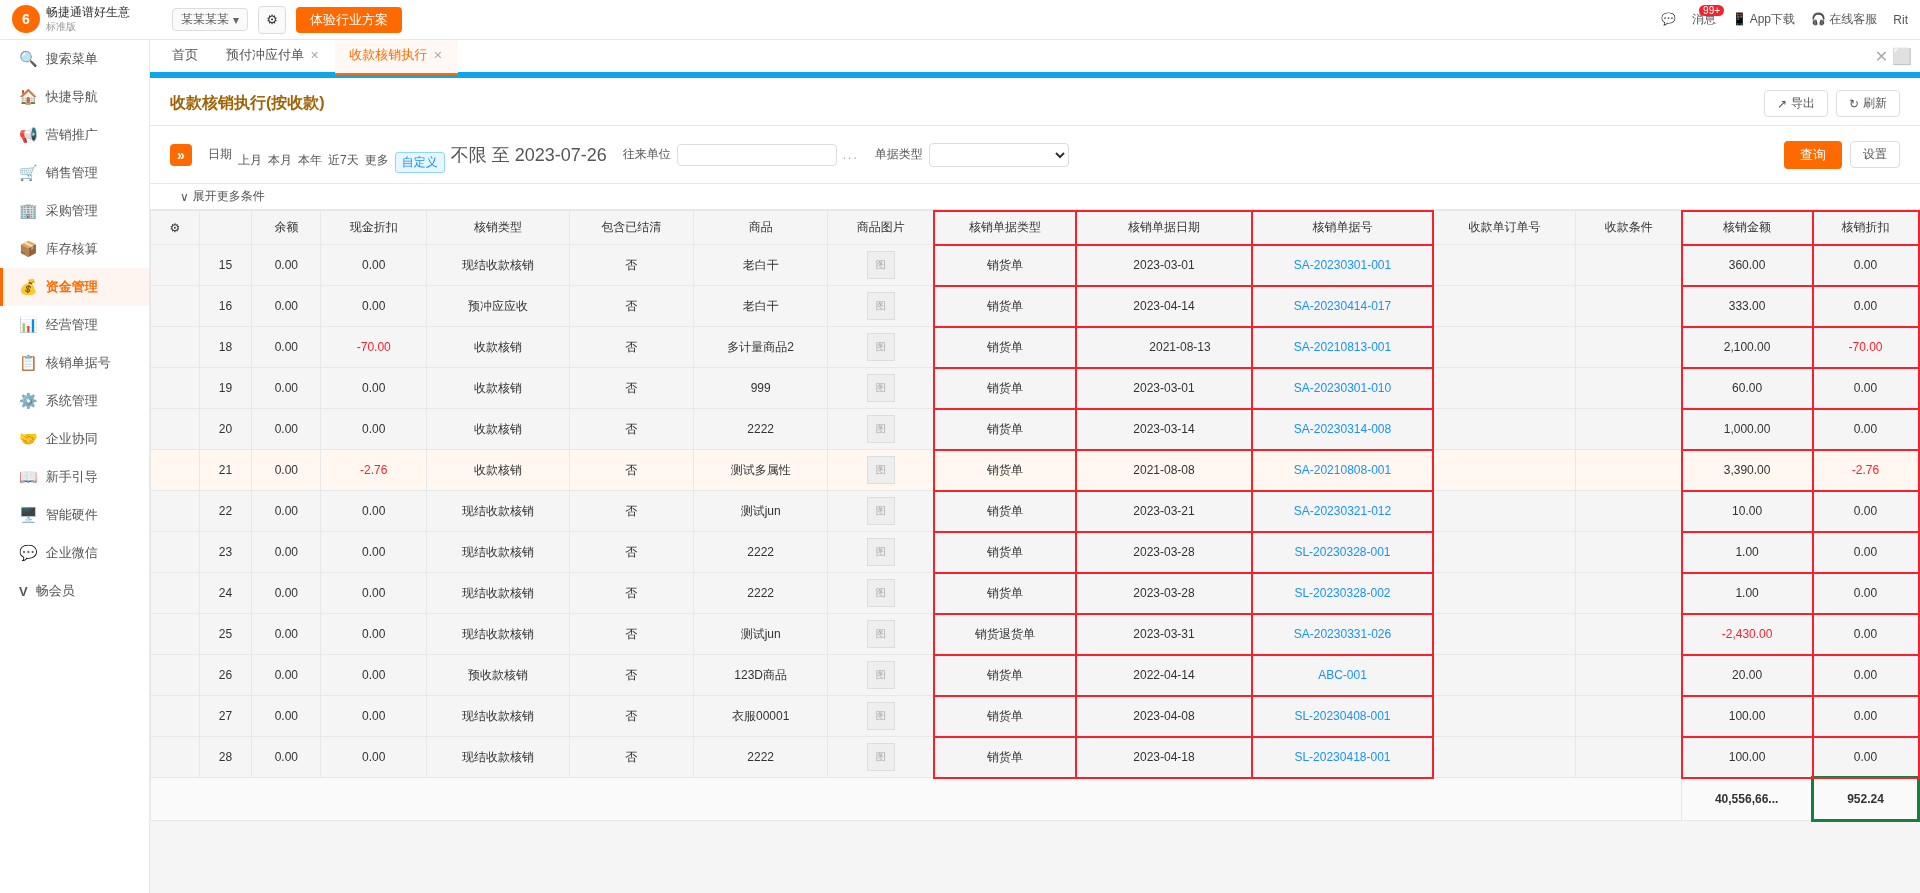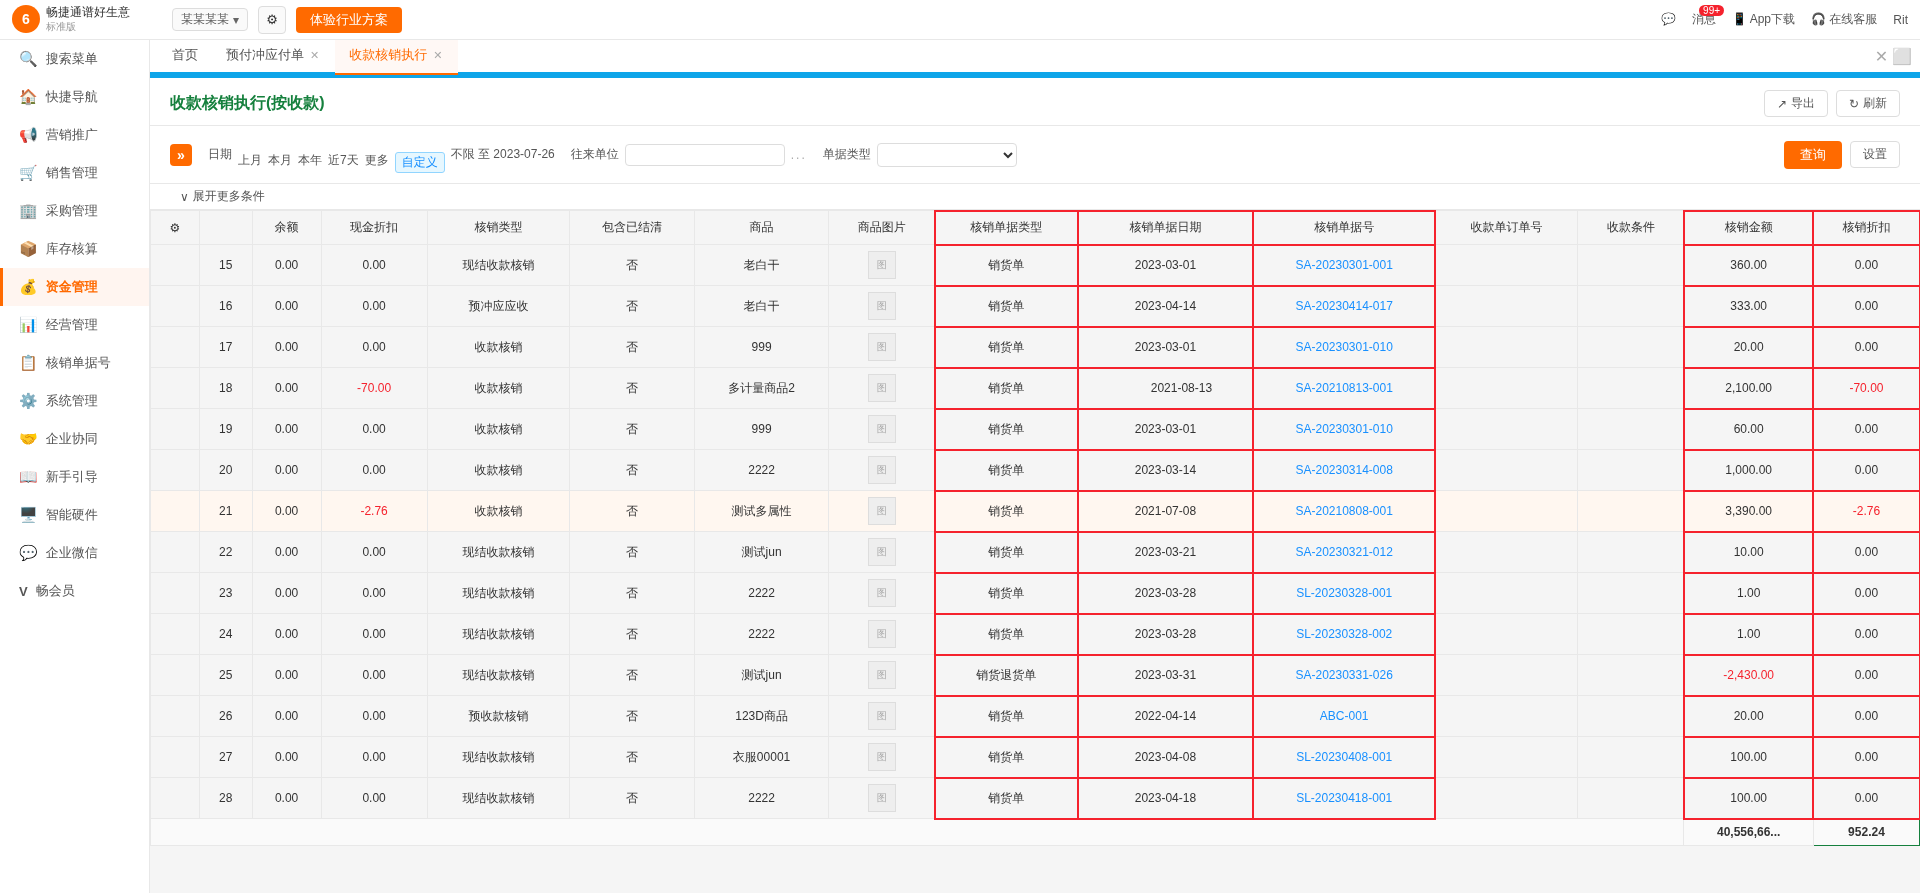--- a/index.html
+++ b/index.html
@@ -100,21 +100,21 @@
     .tab-action-btns { display: flex; gap: 4px; font-size: 16px; color: #aaa; }
 
     
     .page-content { flex: 1; overflow: auto; padding: 0; }
     .page-header {
       background: #fff;
       padding: 12px 20px 8px;
       border-bottom: 1px solid #e8e8e8;
       display: flex; align-items: center; justify-content: space-between;
     }
-    .page-title { font-size: 16px; font-weight: bold; color: #15803d; }
+    .page-title { font-size: 16px; font-weight: bold; color: #a16207; }
     .header-actions { display: flex; gap: 8px; }
     .action-btn {
       display: flex; align-items: center; gap: 4px;
       padding: 4px 12px; border: 1px solid #ddd;
       border-radius: 4px; cursor: pointer; font-size: 12px; background: #fff; color: #555;
     }
 
     
     .filter-bar {
       background: #fff;
@@ -131,21 +131,21 @@
       cursor: pointer; font-size: 14px; font-weight: bold;
     }
     .filter-group { display: flex; align-items: center; gap: 6px; font-size: 12px; color: #555; }
     .filter-label { color: #555; }
     .date-range-links { display: flex; gap: 6px; margin-top: 16px; }
     .date-link { color: #555; cursor: pointer; font-size: 12px; }
     .date-link.active-custom {
       background: #e6f7ff; color: #1890ff;
       border: 1px solid #91d5ff; border-radius: 3px; padding: 1px 6px;
     }
-    .date-value { color: #555; font-size: 12px; }
+    .date-value { color: #555; font-size: 18px; }
     .filter-input {
       border: 1px solid #ddd; border-radius: 4px;
       padding: 3px 8px; font-size: 12px; width: 160px;
       outline: none;
     }
     .filter-dots { color: #aaa; letter-spacing: 2px; }
     .filter-select {
       border: 1px solid #ddd; border-radius: 4px;
       padding: 3px 8px; font-size: 12px; width: 140px;
       outline: none; background: #fff; color: #333;
@@ -431,72 +431,53 @@
                 <td style="outline: rgb(245, 34, 45) solid 2px; outline-offset: -1px;">销货单</td>
                 <td style="outline: rgb(245, 34, 45) solid 2px; outline-offset: -1px;">2023-04-14</td>
                 <td style="outline: rgb(245, 34, 45) solid 2px; outline-offset: -1px; text-align: center;"><a class="link-text" href="#">SA-20230414-017</a></td>
                 <td></td>
                 <td></td>
                 <td style="outline: rgb(245, 34, 45) solid 2px; outline-offset: -1px;">333.00</td>
                 <td style="outline: rgb(245, 34, 45) solid 2px; outline-offset: -1px;">0.00</td>
               </tr>
               <tr>
                 <td></td>
-                <td>17</td>
+                <td>18</td>
+                <td>0.00</td>
+                <td style="color: rgb(245, 34, 45);">-70.00</td>
+                <td>收款核销</td>
+                <td>否</td>
+                <td>多计量商品2</td>
+                <td style="text-align: center;">
+                  <div style="width: 28px; height: 28px; background: rgb(238, 238, 238); border: 1px solid rgb(221, 221, 221); margin: auto; display: flex; align-items: center; justify-content: center; font-size: 10px; color: rgb(170, 170, 170);">图</div>
+                </td>
+                <td style="outline: rgb(245, 34, 45) solid 2px; outline-offset: -1px;">销货单</td>
+                <td style="outline: rgb(245, 34, 45) solid 2px; outline-offset: -1px; padding-left: 42px;">2021-08-13</td>
+                <td style="outline: rgb(245, 34, 45) solid 2px; outline-offset: -1px; text-align: center;"><a class="link-text" href="#">SA-20210813-001</a></td>
+                <td></td>
+                <td></td>
+                <td style="outline: rgb(245, 34, 45) solid 2px; outline-offset: -1px;">2,100.00</td>
+                <td style="color: rgb(245, 34, 45); outline: rgb(245, 34, 45) solid 2px; outline-offset: -1px;">-70.00</td>
+              </tr>
+              <tr>
+                <td></td>
+                <td>19</td>
                 <td>0.00</td>
                 <td>0.00</td>
                 <td>收款核销</td>
                 <td>否</td>
                 <td>999</td>
                 <td style="text-align: center;">
                   <div style="width: 28px; height: 28px; background: rgb(238, 238, 238); border: 1px solid rgb(221, 221, 221); margin: auto; display: flex; align-items: center; justify-content: center; font-size: 10px; color: rgb(170, 170, 170);">图</div>
                 </td>
                 <td style="outline: rgb(245, 34, 45) solid 2px; outline-offset: -1px;">销货单</td>
                 <td style="outline: rgb(245, 34, 45) solid 2px; outline-offset: -1px;">2023-03-01</td>
                 <td style="outline: rgb(245, 34, 45) solid 2px; outline-offset: -1px; text-align: center;"><a class="link-text" href="#">SA-20230301-010</a></td>
                 <td></td>
                 <td></td>
-                <td style="outline: rgb(245, 34, 45) solid 2px; outline-offset: -1px;">20.00</td>
-                <td style="outline: rgb(245, 34, 45) solid 2px; outline-offset: -1px;">0.00</td>
-              </tr>
-              <tr>
-                <td></td>
-                <td>18</td>
-                <td>0.00</td>
-                <td style="color: rgb(245, 34, 45);">-70.00</td>
-                <td>收款核销</td>
-                <td>否</td>
-                <td>多计量商品2</td>
-                <td style="text-align: center;">
-                  <div style="width: 28px; height: 28px; background: rgb(238, 238, 238); border: 1px solid rgb(221, 221, 221); margin: auto; display: flex; align-items: center; justify-content: center; font-size: 10px; color: rgb(170, 170, 170);">图</div>
-                </td>
-                <td style="outline: rgb(245, 34, 45) solid 2px; outline-offset: -1px;">销货单</td>
-                <td style="outline: rgb(245, 34, 45) solid 2px; outline-offset: -1px; padding-left: 42px;">2021-08-13</td>
-                <td style="outline: rgb(245, 34, 45) solid 2px; outline-offset: -1px; text-align: center;"><a class="link-text" href="#">SA-20210813-001</a></td>
-                <td></td>
-                <td></td>
-                <td style="outline: rgb(245, 34, 45) solid 2px; outline-offset: -1px;">2,100.00</td>
-                <td style="color: rgb(245, 34, 45); outline: rgb(245, 34, 45) solid 2px; outline-offset: -1px;">-70.00</td>
-              </tr>
-              <tr>
-                <td></td>
-                <td>19</td>
-                <td>0.00</td>
-                <td>0.00</td>
-                <td>收款核销</td>
-                <td>否</td>
-                <td>999</td>
-                <td style="text-align: center;">
-                  <div style="width: 28px; height: 28px; background: rgb(238, 238, 238); border: 1px solid rgb(221, 221, 221); margin: auto; display: flex; align-items: center; justify-content: center; font-size: 10px; color: rgb(170, 170, 170);">图</div>
-                </td>
-                <td style="outline: rgb(245, 34, 45) solid 2px; outline-offset: -1px;">销货单</td>
-                <td style="outline: rgb(245, 34, 45) solid 2px; outline-offset: -1px;">2023-03-01</td>
-                <td style="outline: rgb(245, 34, 45) solid 2px; outline-offset: -1px; text-align: center;"><a class="link-text" href="#">SA-20230301-010</a></td>
-                <td></td>
-                <td></td>
                 <td style="outline: rgb(245, 34, 45) solid 2px; outline-offset: -1px; text-align: center;">60.00</td>
                 <td style="outline: rgb(245, 34, 45) solid 2px; outline-offset: -1px;">0.00</td>
               </tr>
               <tr>
                 <td></td>
                 <td>20</td>
                 <td>0.00</td>
                 <td>0.00</td>
                 <td>收款核销</td>
                 <td>否</td>
@@ -517,21 +498,21 @@
                 <td>21</td>
                 <td>0.00</td>
                 <td style="color: rgb(245, 34, 45);">-2.76</td>
                 <td>收款核销</td>
                 <td>否</td>
                 <td>测试多属性</td>
                 <td style="text-align: center;">
                   <div style="width: 28px; height: 28px; background: rgb(238, 238, 238); border: 1px solid rgb(221, 221, 221); margin: auto; display: flex; align-items: center; justify-content: center; font-size: 10px; color: rgb(170, 170, 170);">图</div>
                 </td>
                 <td style="outline: rgb(245, 34, 45) solid 2px; outline-offset: -1px;">销货单</td>
-                <td style="outline: rgb(245, 34, 45) solid 2px; outline-offset: -1px;">2021-07-08</td>
+                <td style="outline: rgb(245, 34, 45) solid 2px; outline-offset: -1px;">2021-08-08</td>
                 <td style="outline: rgb(245, 34, 45) solid 2px; outline-offset: -1px; text-align: center;"><a class="link-text" href="#">SA-20210808-001</a></td>
                 <td></td>
                 <td></td>
                 <td style="outline: rgb(245, 34, 45) solid 2px; outline-offset: -1px;">3,390.00</td>
                 <td style="color: rgb(245, 34, 45); outline: rgb(245, 34, 45) solid 2px; outline-offset: -1px;">-2.76</td>
               </tr>
               <tr>
                 <td></td>
                 <td>22</td>
                 <td>0.00</td>
@@ -662,20 +643,20 @@
                 <td></td>
                 <td></td>
                 <td style="outline: rgb(245, 34, 45) solid 2px; outline-offset: -1px;">100.00</td>
                 <td style="outline: rgb(245, 34, 45) solid 2px; outline-offset: -1px;">0.00</td>
               </tr>
             </tbody>
           <tfoot>
             <tr style="background:#fafafa; font-weight:bold;">
               <td colspan="13" style="text-align:right; border:1px solid #e8e8e8; padding:6px 10px;"></td>
               <td style="border:1px solid #e8e8e8; padding:6px 10px; text-align:center;">40,556,66...</td>
-              <td style="border:1px solid #15803d; padding:6px 10px; text-align:center;">952.24</td>
+              <td style="border:3px solid #15803d; padding:13px 10px; text-align:center;">952.24</td>
             </tr>
           </tfoot>
         </table>
       </div>
     </div>
   </div>
 </div>
 
 </body></html>

